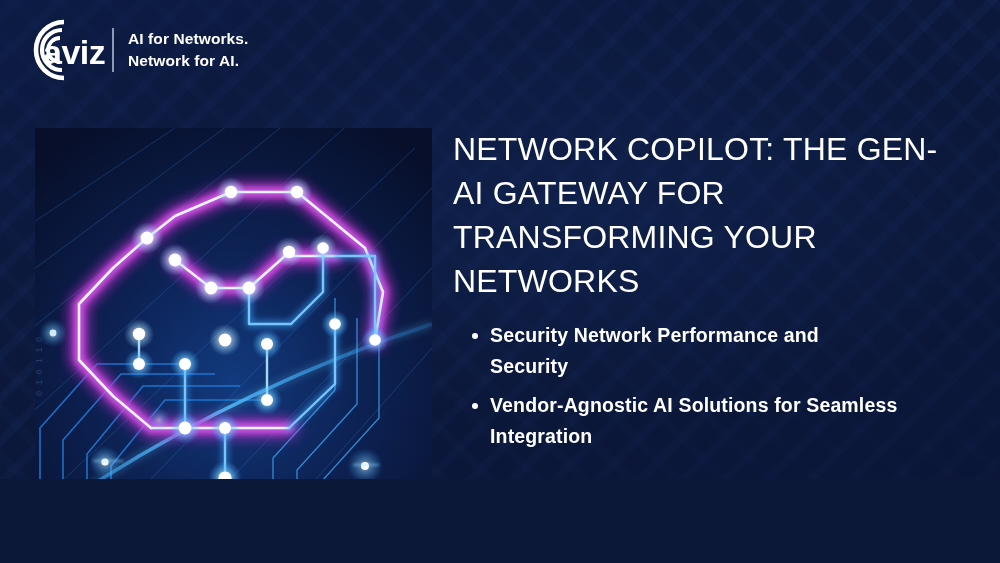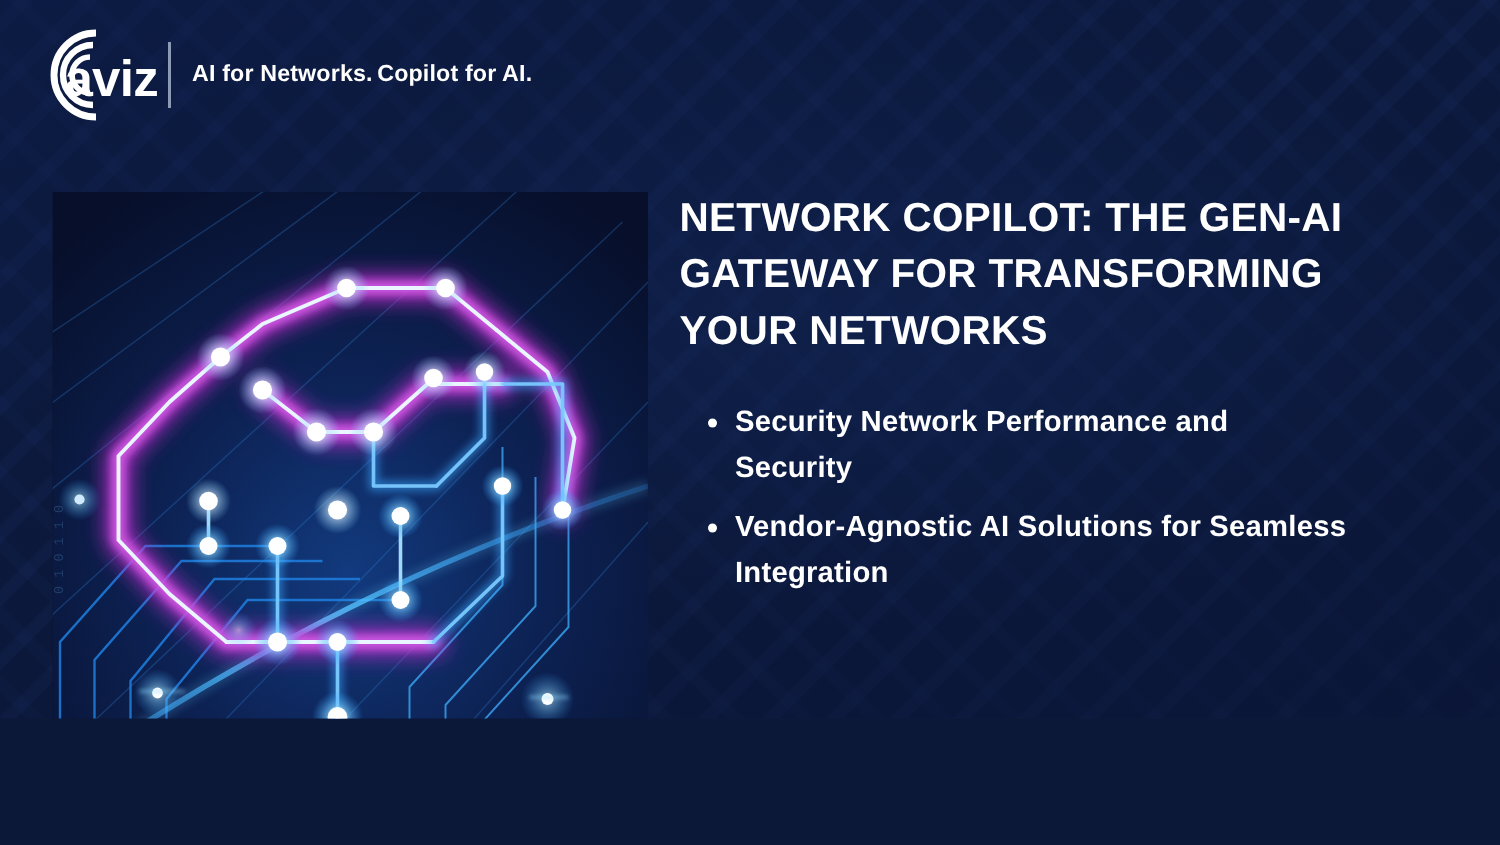--- a/index.html
+++ b/index.html
@@ -68,21 +68,21 @@
   .logo-divider {
     width:2px;
     height:44px;
     background:#8d9ab5;
     margin-left:4px;
     margin-right:14px;
     flex:0 0 auto;
   }
   .logo-tagline {
     display:flex;
-    flex-direction:row;
+    flex-direction:column;
     justify-content:center;
     gap:3px;
   }
   .logo-tagline span {
     color:#ffffff;
     font-size:15.5px;
     font-weight:bold;
     letter-spacing:0.1px;
     line-height:1.22;
     white-space:nowrap;
@@ -99,26 +99,26 @@
   .visual svg { display:block; }
 
   
   .content {
     position:absolute;
     left:453px; top:127px;
     width:510px;
   }
   .headline {
     color:#ffffff;
-    font-size:27px;
-    font-weight:bold;
+    font-size:32px;
+    font-weight:normal;
     line-height:1.38;
     letter-spacing:0.2px;
     text-transform:uppercase;
-    margin:0 0 27px 0;
+    margin:0 0 16px 0;
   }
   .bullets { list-style:none; margin:0; padding:0; }
   .bullet {
     position:relative;
     color:#ffffff;
     font-size:19.5px;
     font-weight:bold;
     line-height:1.62;
     letter-spacing:0.15px;
     padding-left:37px;
@@ -155,21 +155,21 @@
         </g>
 
         <text x="25" y="46" font-family="Liberation Sans, sans-serif" font-size="34" font-weight="bold" fill="#ffffff" letter-spacing="-0.5">aviz</text>
       </svg>
     </div>
 
     <div class="logo-divider"></div>
 
     <div class="logo-tagline">
       <span>AI for Networks.</span>
-      <span>Copilot for AI.</span>
+      <span>Network for AI.</span>
     </div>
   </div>
 
   <div class="visual">
     <svg width="397" height="409" viewBox="0 0 397 409">
       <defs>
         <radialGradient id="bgGlow" cx="50%" cy="62%" r="72%">
           <stop offset="0%" stop-color="#123a7e"></stop>
           <stop offset="45%" stop-color="#0d2254"></stop>
           <stop offset="100%" stop-color="#070f2a"></stop>

